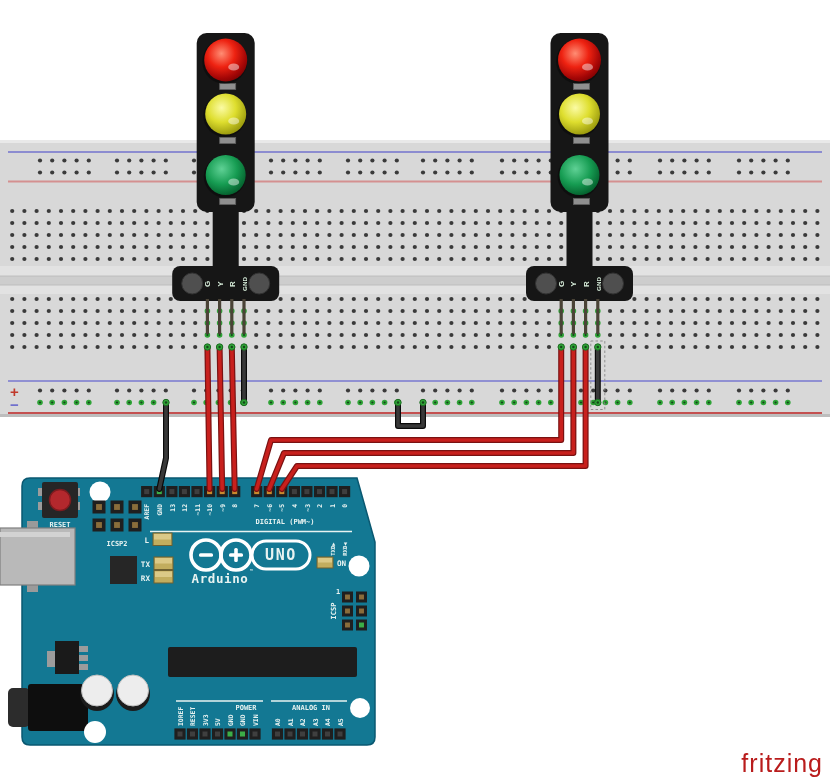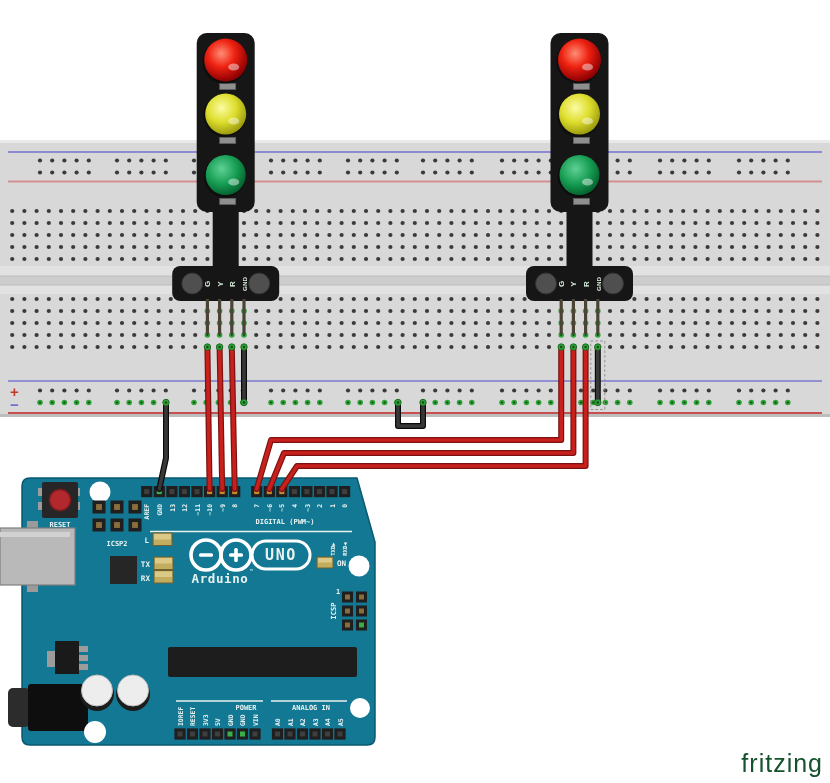--- a/index.html
+++ b/index.html
@@ -1,19 +1,19 @@
 <!DOCTYPE html>
 <html><head>
 <meta charset="utf-8">
 <style>
   html,body{margin:0;padding:0;background:#fff;}
   #canvas{position:relative;width:830px;height:783px;background:#ffffff;overflow:hidden;
           font-family:"Liberation Sans",sans-serif;}
   #scene{position:absolute;left:0;top:0;}
-  #watermark{position:absolute;right:7px;bottom:5px;font-size:25px;color:#14532d;
+  #watermark{position:absolute;right:7px;bottom:5px;font-size:25px;color:#b91c1c;
              letter-spacing:1px;font-family:"Liberation Sans",sans-serif;}
   .silk{fill:#e8f3f1;font-family:"DejaVu Sans Mono",monospace;font-weight:bold;}
   .s5{font-size:5.6px}.s6{font-size:6.4px}.s7{font-size:7px}.s8{font-size:7.6px}
   .s12{font-size:12.5px;letter-spacing:.6px}.s15{font-size:15px;letter-spacing:1.6px}
   .tl-label{fill:#d9efdc;font-family:"Liberation Sans",sans-serif;font-weight:bold;}
   .railsign{font-family:"Liberation Sans",sans-serif;font-weight:bold;font-size:15px;}
 </style>
 </head>
 <body>
 

